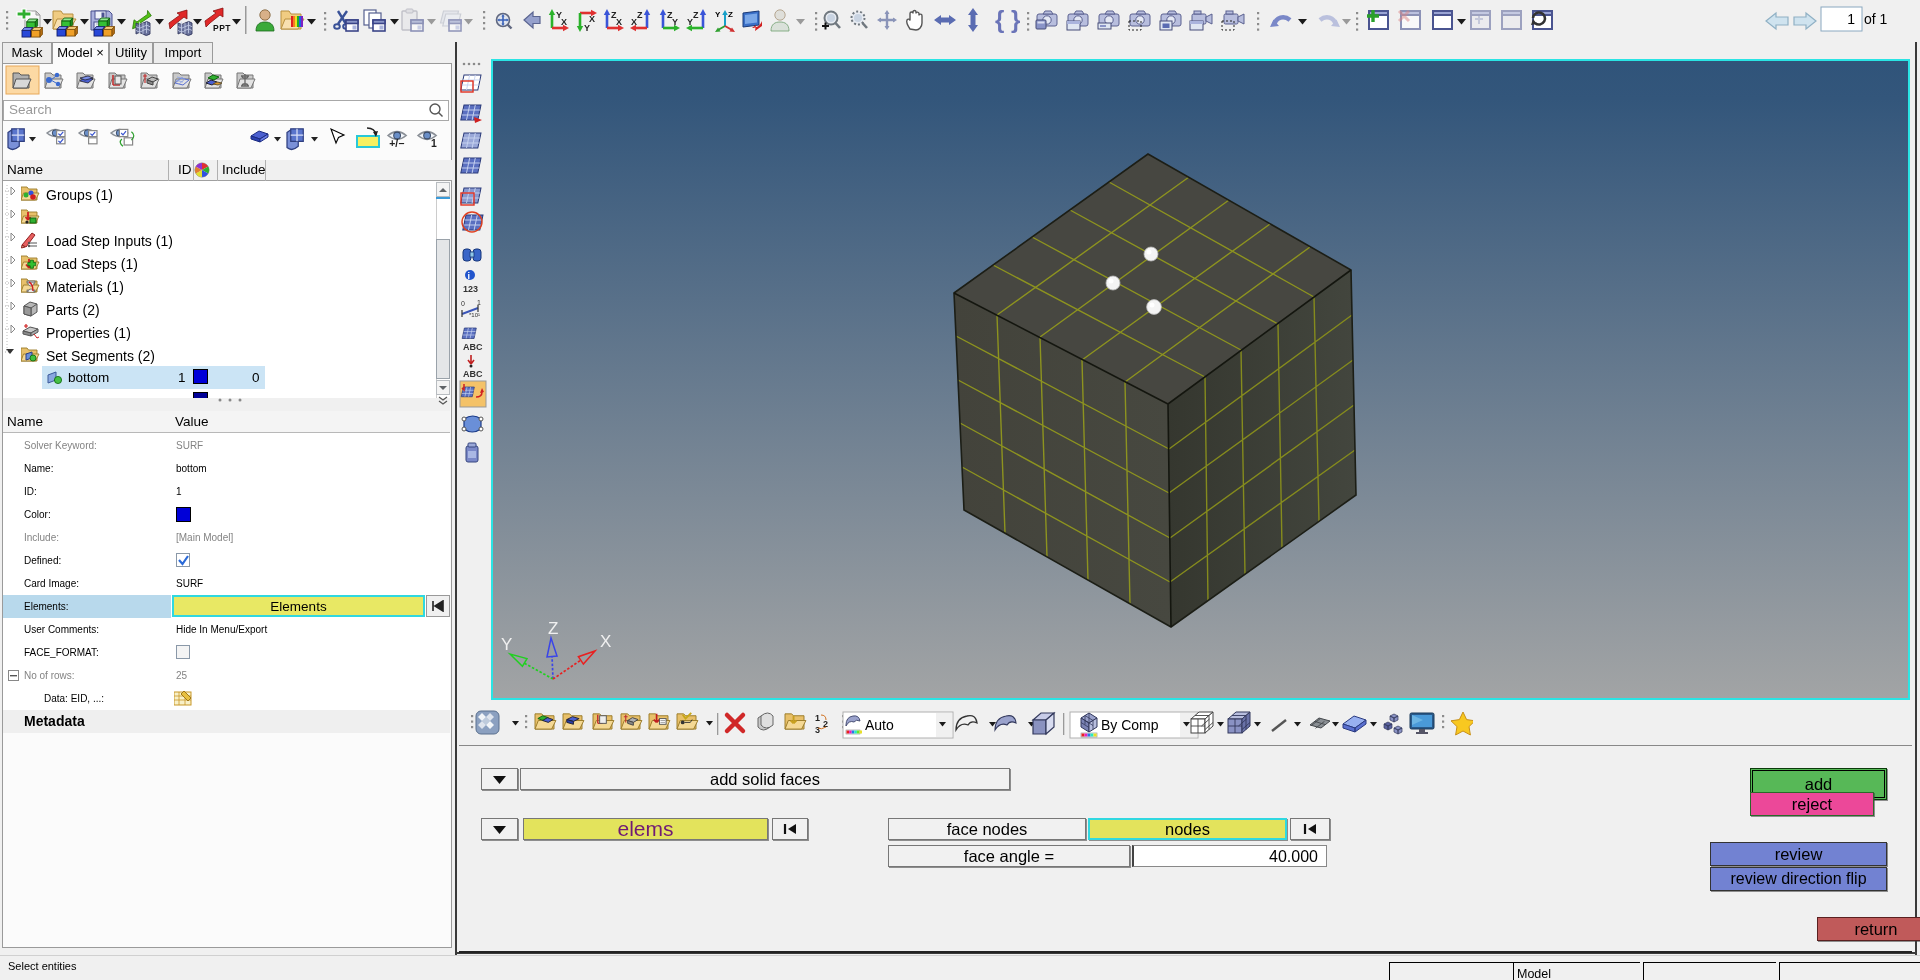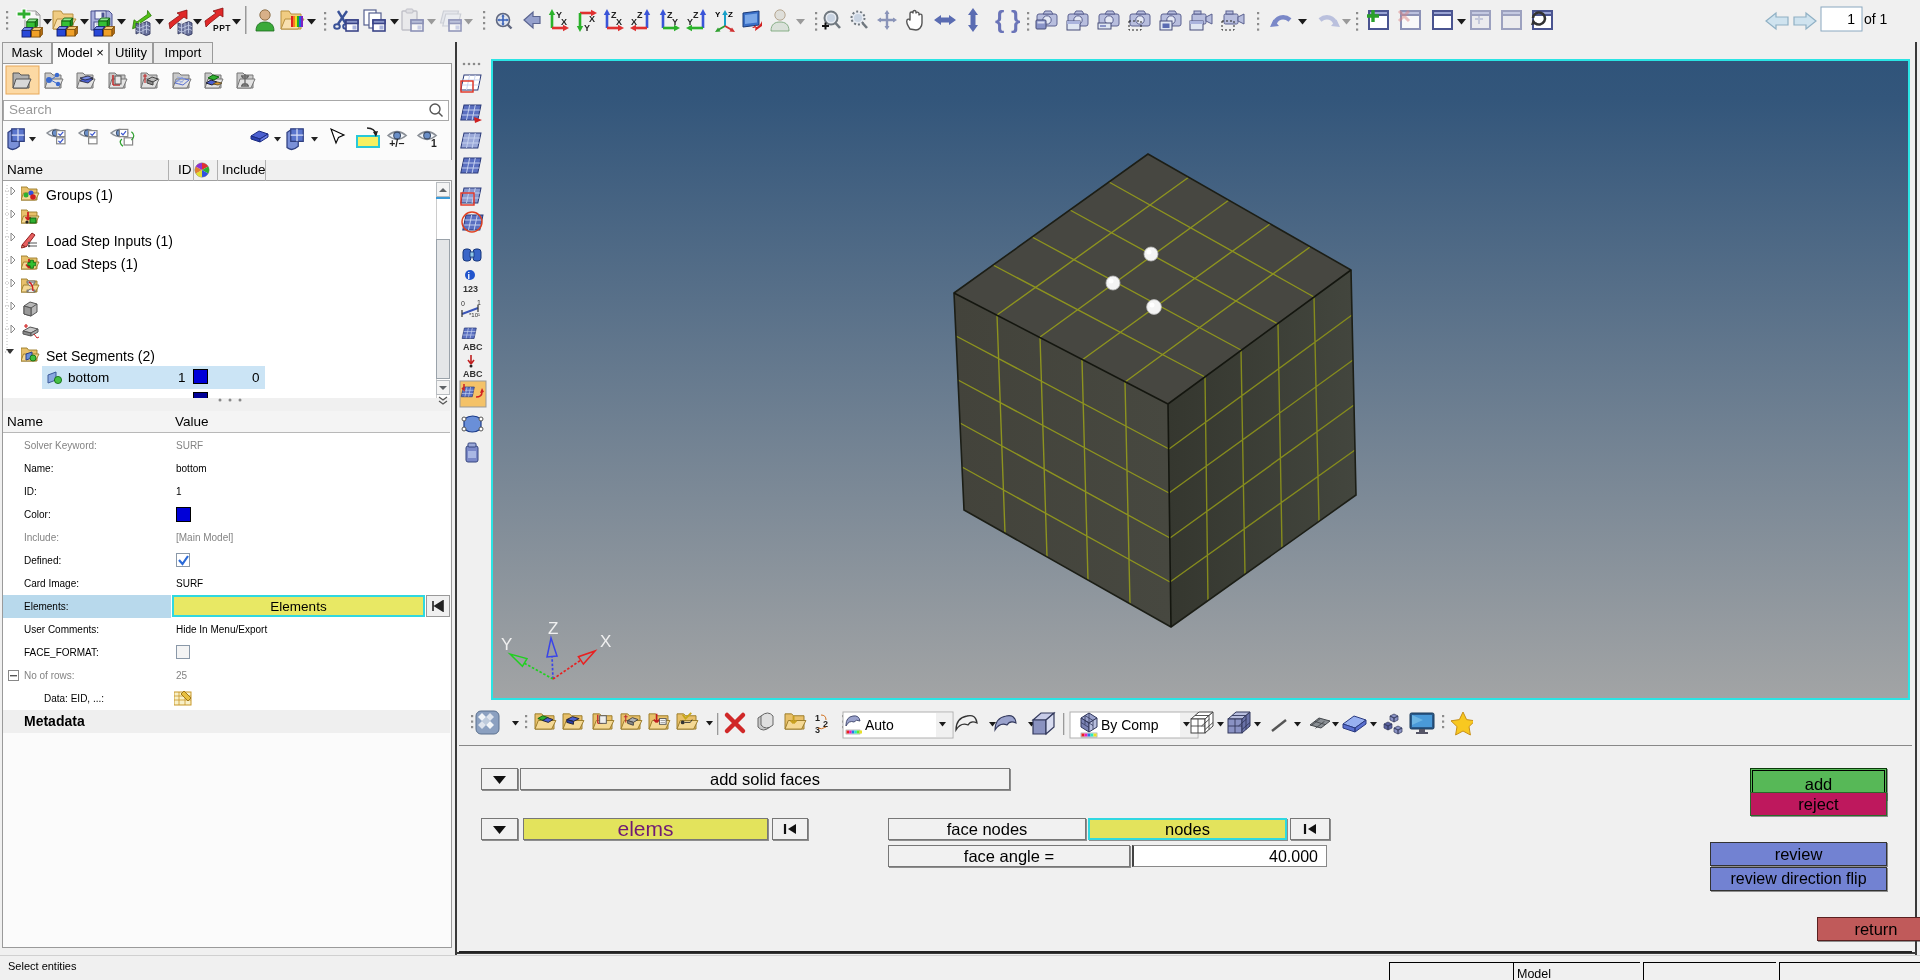--- a/index.html
+++ b/index.html
@@ -573,39 +573,48 @@
         <span class="abs" style="left:43px;top:2px">Load Steps (1)</span>
       </div>
       <svg class="abs" style="left:21px;top:212px" width="20" height="18">
         <g transform="translate(0,0)">
           <path d="M0 2h6l1.5 2H16v11H0z" fill="#e8c06a" stroke="#9a7a28" stroke-width="0.9"></path>
           <path d="M0 15l2.5-7H18l-3.5 7z" fill="#f4d894" stroke="#9a7a28" stroke-width="0.9"></path>
           <path d="M8 5v9M8 14l-3-3.5M8 14l3-3.5" stroke="#d02020" stroke-width="1.8" fill="none"></path>
           <path d="M9 9h4v3h3v4h-3v3h-4v-3H6v-4h3z" fill="#30c030" stroke="#0a660a" transform="translate(2,-1) scale(0.8)"></path>
         </g>
       </svg>
+      <div class="treerow" style="top:232px;left:3px;width:430px">
+        <span class="abs" style="left:43px;top:2px">Materials (1)</span>
+      </div>
       <svg class="abs" style="left:21px;top:235px" width="20" height="18">
         <g transform="translate(0,0)">
           <path d="M0 2h6l1.5 2H16v11H0z" fill="#e8c06a" stroke="#9a7a28" stroke-width="0.9"></path>
           <path d="M0 15l2.5-7H18l-3.5 7z" fill="#f4d894" stroke="#9a7a28" stroke-width="0.9"></path>
           <g transform="translate(6,4)">
             <rect x="0" y="0" width="8" height="2" fill="#c8c8c8" stroke="#555" stroke-width="0.7"></rect>
             <rect x="0" y="9" width="8" height="2" fill="#c8c8c8" stroke="#555" stroke-width="0.7"></rect>
             <path d="M1 2c0 4 6 4 6 0M1 11c0-4 6-4 6 0" fill="#e8e8e8" stroke="#555" stroke-width="0.7"></path>
             <path d="M2 1q4 2 4 9" stroke="#d02020" stroke-width="1.4" fill="none"></path>
           </g>
         </g>
       </svg>
+      <div class="treerow" style="top:255px;left:3px;width:430px">
+        <span class="abs" style="left:43px;top:2px">Parts (2)</span>
+      </div>
       <svg class="abs" style="left:21px;top:258px" width="20" height="18">
         <g>
           <path d="M3 6l6-4l7 2v8l-6 4l-7-2z" fill="#b8b8b8" stroke="#555"></path>
           <path d="M3 6l7 2l6-4M10 8v8" stroke="#555" fill="none"></path>
           <path d="M3 6v8l7 2v-8z" fill="#999" stroke="#555"></path>
         </g>
       </svg>
+      <div class="treerow" style="top:278px;left:3px;width:430px">
+        <span class="abs" style="left:43px;top:2px">Properties (1)</span>
+      </div>
       <svg class="abs" style="left:21px;top:281px" width="20" height="18">
         <g>
           <path d="M2 8l7-4l8 2l-7 4z" fill="#c8c8c8" stroke="#555"></path>
           <path d="M2 8v3l8 2v-3z" fill="#8a8a8a" stroke="#555"></path>
           <path d="M10 13v-3l7-4v3z" fill="#aaa" stroke="#555"></path>
           <path d="M3 3h4M5 1v4" stroke="#d02020" stroke-width="1.2"></path>
           <path d="M13 11l3 4l2-1" stroke="#d02020" fill="none"></path>
         </g>
       </svg>
       <div class="treerow" style="top:301px;left:3px;width:430px">
@@ -1050,21 +1059,21 @@
     <div class="abs" style="left:888px;top:818px;width:198px;height:22px;background:#f1f1f1;border:1px solid #777;box-shadow:1px 1px 0 rgba(60,60,60,0.55);font-size:16.5px;color:#000;display:flex;align-items:center;justify-content:center;">face nodes</div>
     <div class="abs" style="left:1088px;top:818px;width:199px;height:22px;background:#e3e35c;border:2px solid #30d8e0;box-shadow:1px 1px 0 rgba(60,60,60,0.55);font-size:16.5px;display:flex;align-items:center;justify-content:center">nodes</div>
     <div class="abs" style="left:1290px;top:818px;width:40px;height:22px;background:#f1f1f1;border:1px solid #777;box-shadow:1px 1px 0 rgba(60,60,60,0.55);font-size:16.5px;color:#000;display:flex;align-items:center;justify-content:center;"></div>
     <svg class="abs" style="left:1303px;top:823px" width="16" height="12">
       <path d="M2 1v10" stroke="#111" stroke-width="2.2"></path>
       <path d="M13 1L5 6l8 5z" fill="#111"></path>
     </svg>
     <div class="abs" style="left:888px;top:845px;width:242px;height:22px;background:#f1f1f1;border:1px solid #777;box-shadow:1px 1px 0 rgba(60,60,60,0.55);font-size:16.5px;color:#000;display:flex;align-items:center;justify-content:center;">face angle =</div>
     <div class="abs" style="left:1132px;top:845px;width:195px;height:22px;background:#fff;border:1px solid #888;border-left:2px solid #444;font-size:16px;text-align:right;line-height:21px"><span style="margin-right:8px">40.000</span></div>
     <div class="abs" style="left:1750px;top:768px;width:137px;height:32px;background:#57b857;border:1px solid #0a3a0a;box-shadow:1px 1px 0 rgba(60,60,60,0.55);font-size:16.5px;color:#000;display:flex;align-items:center;justify-content:center;outline:1px solid #000;outline-offset:-3px">add</div>
-    <div class="abs" style="left:1750px;top:792px;width:137px;height:24px;background:#be185d;border:1px solid #2a6a2a;box-shadow:1px 1px 0 rgba(60,60,60,0.55);font-size:16.5px;color:#000;display:flex;align-items:center;justify-content:center;">reject</div>
+    <div class="abs" style="left:1750px;top:792px;width:124px;height:24px;background:#ec4899;border:1px solid #2a6a2a;box-shadow:1px 1px 0 rgba(60,60,60,0.55);font-size:16.5px;color:#000;display:flex;align-items:center;justify-content:center;">reject</div>
     <div class="abs" style="left:1710px;top:842px;width:177px;height:24px;background:#7282d2;border:1px solid #333;box-shadow:1px 1px 0 rgba(60,60,60,0.55);font-size:16.5px;color:#000;display:flex;align-items:center;justify-content:center;">review</div>
     <div class="abs" style="left:1710px;top:867px;width:177px;height:24px;background:#7282d2;border:1px solid #333;box-shadow:1px 1px 0 rgba(60,60,60,0.55);font-size:16px;color:#000;display:flex;align-items:center;justify-content:center;">review direction flip</div>
     <div class="abs" style="left:1769px;top:917px;width:118px;height:24px;background:#c05a5a;border:1px solid #5a2020;box-shadow:1px 1px 0 rgba(60,60,60,0.55);font-size:16.5px;color:#000;display:flex;align-items:center;justify-content:center;margin-left:48px;">return</div>
     <div class="abs" style="left:0;top:955px;width:1920px;height:25px;background:#f0f0f0;border-top:1px solid #d0d0d0"></div>
     <div class="abs" style="left:8px;top:960px;font-size:11px">Select entities</div>
     <div class="cell" style="left:1389px;top:962px;width:124px"><span style="font-size:12.5px;margin-left:3px;position:relative;top:1px"></span></div>
     <div class="cell" style="left:1513px;top:962px;width:127px"><span style="font-size:12.5px;margin-left:3px;position:relative;top:1px">Model</span></div>
     <div class="cell" style="left:1643px;top:962px;width:133px"><span style="font-size:12.5px;margin-left:3px;position:relative;top:1px"></span></div>
     <div class="cell" style="left:1779px;top:962px;width:141px"><span style="font-size:12.5px;margin-left:3px;position:relative;top:1px"></span></div>
   </div>

